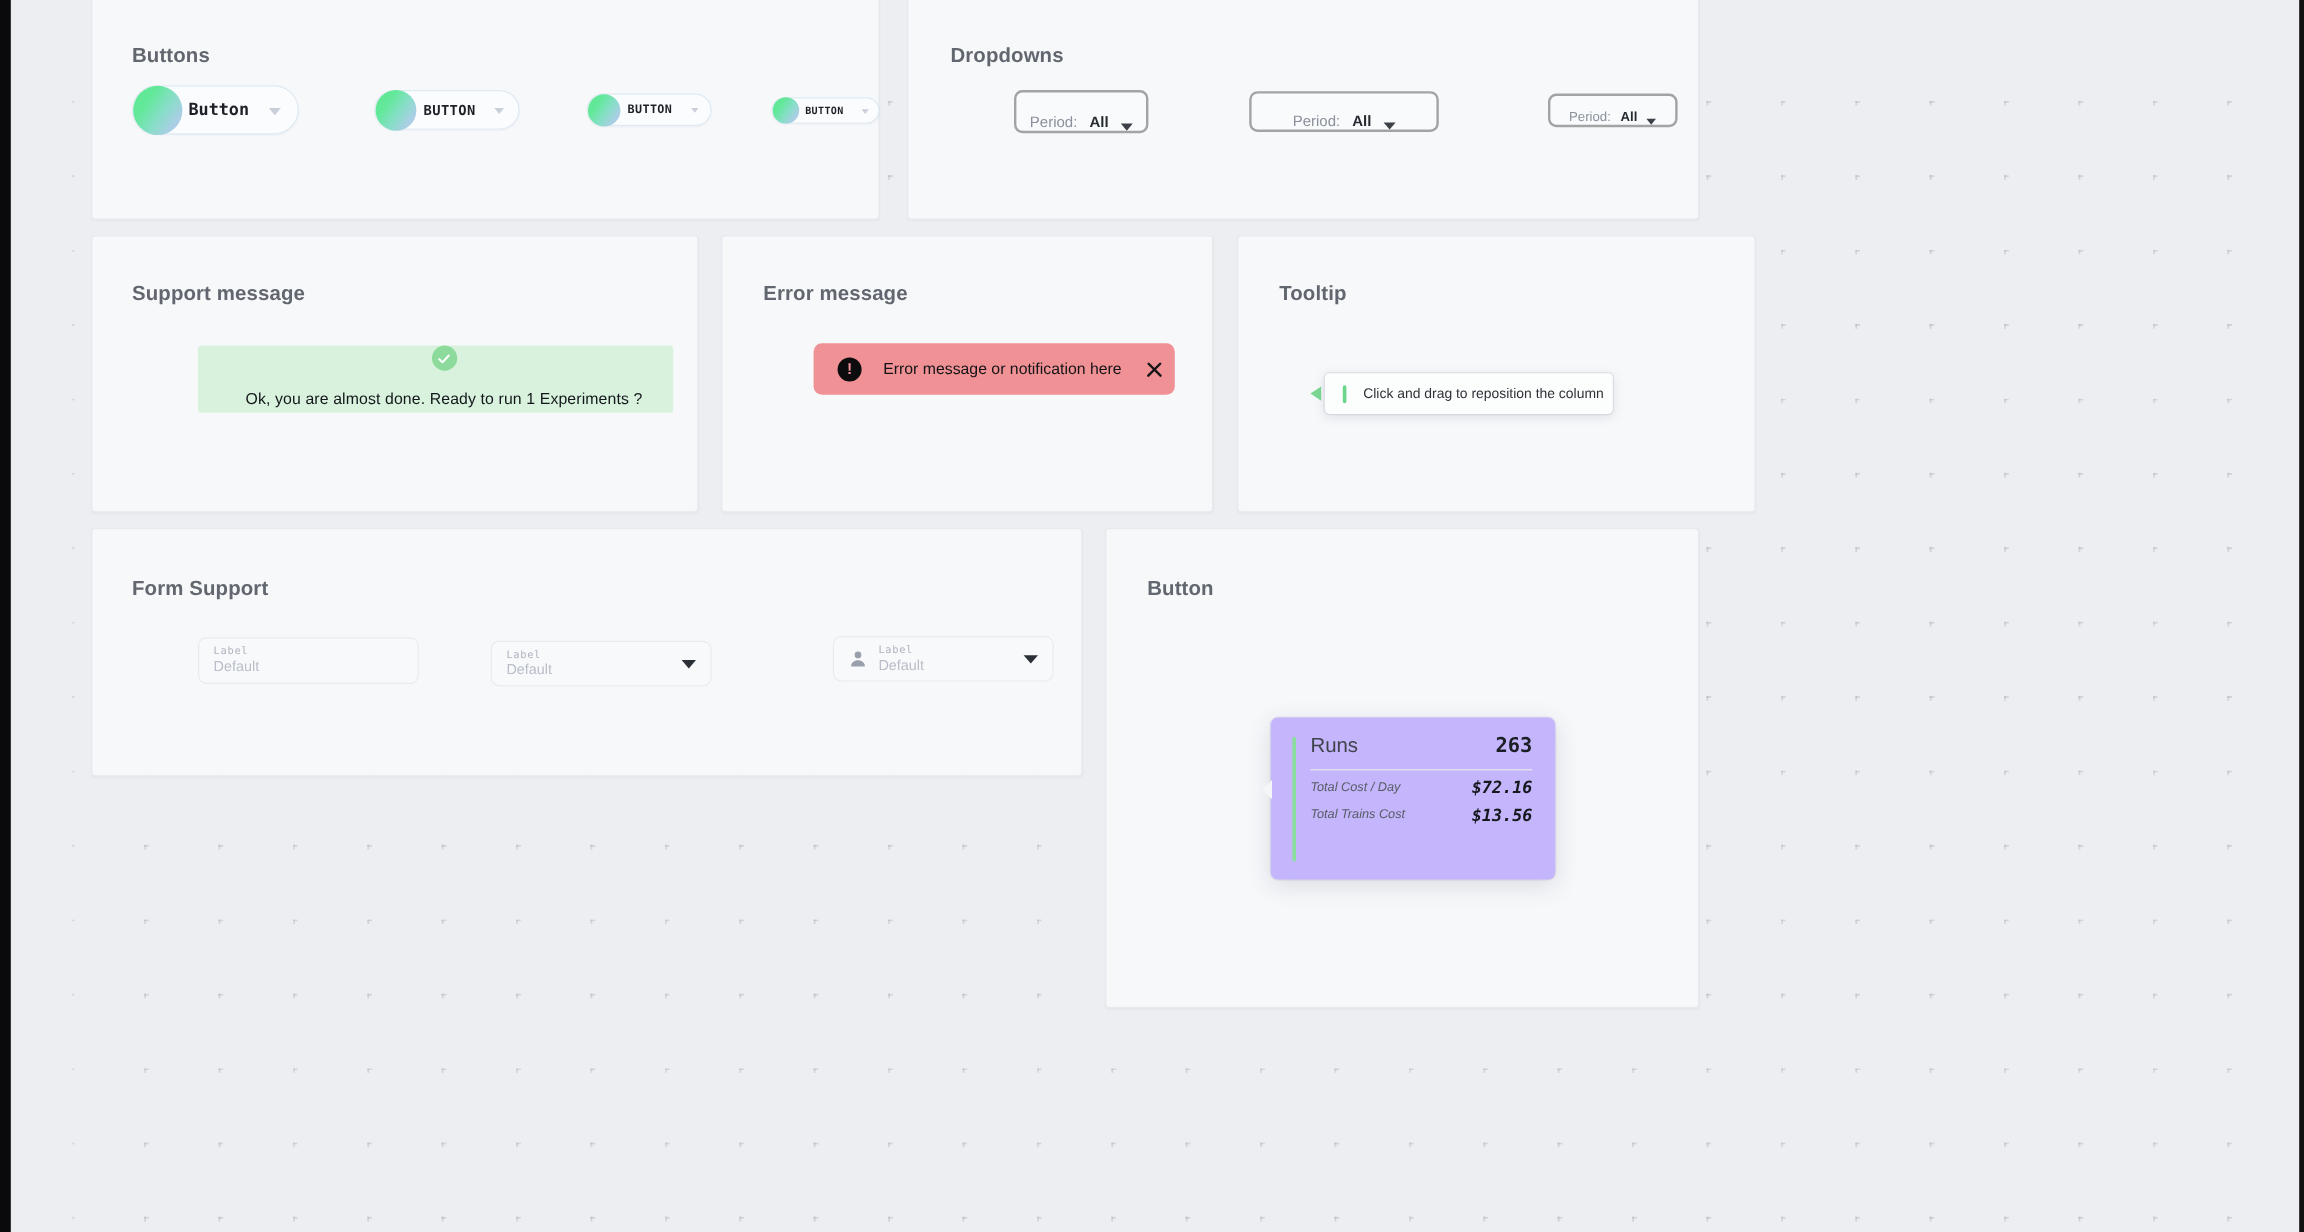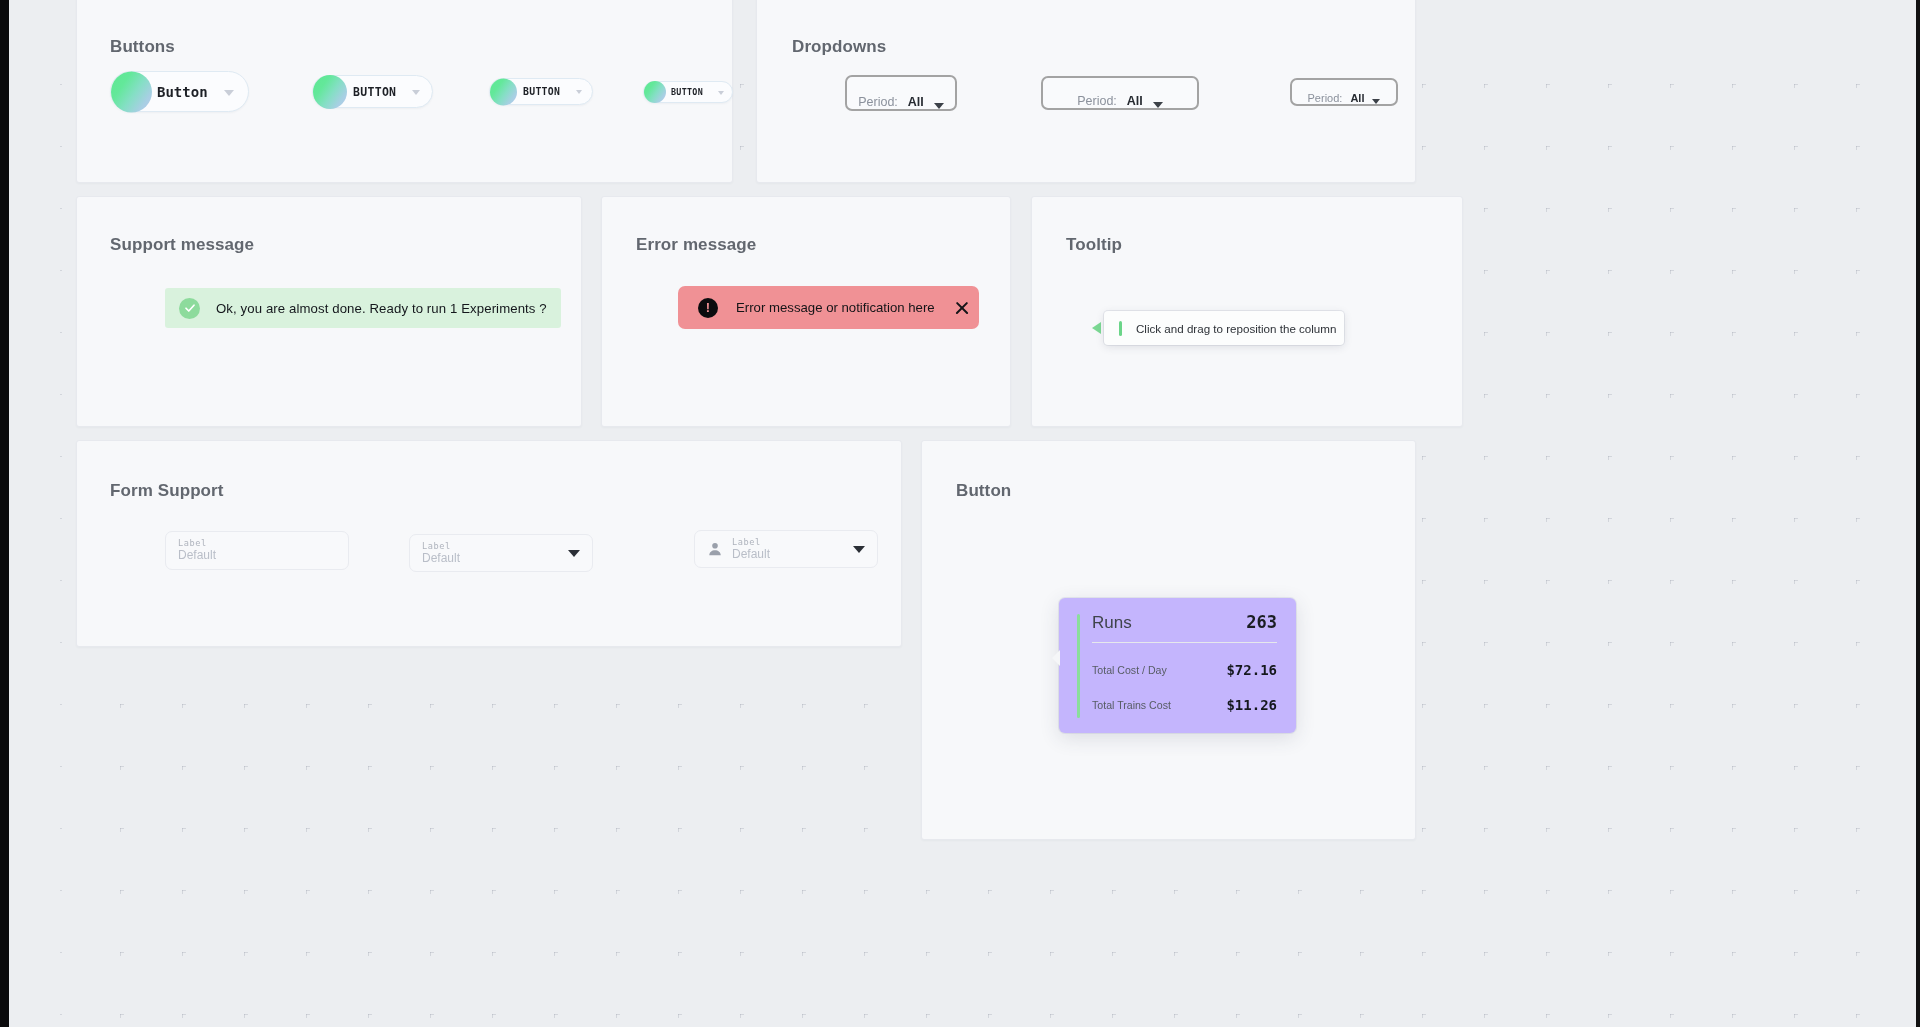--- a/index.html
+++ b/index.html
@@ -165,27 +165,28 @@
   #dd-3 { left: 533px; top: 89px; width: 108px; height: 28px; font-size: 11px; gap: 8px; }
   #dd-3 .caret { border-left-width:4px;border-right-width:4px;border-top-width:5px; }
 
   
   #panel-support { left: 76px; top: 196px; width: 506px; height: 231px; }
   #panel-support .panel-title { left: 33px; top: 38px; }
 
   #support-banner {
     position: absolute;
     left: 88px; top: 91px;
-    width: 396px; height: 40px;
+    width: 396px; height: 56px;
     background: #d9f2dd;
     border-radius: 3px;
     display: flex;
     align-items: center;
     padding-left: 14px;
     gap: 16px;
+    flex-direction: column;
   }
   .check-icon {
     width: 21px; height: 21px;
     border-radius: 50%;
     background: #8ddb9c;
     display: flex; align-items: center; justify-content: center;
     flex: none;
   }
   .check-icon svg { width: 12px; height: 12px; }
   #support-text { font-size: 13.2px; color: #14171c; letter-spacing: 0.1px; white-space: nowrap; }
@@ -320,22 +321,23 @@
   }
   .pop-inner { margin-left: 33px; }
   .pop-head {
     display:flex; align-items:baseline; justify-content:space-between;
     padding-bottom: 9px;
     border-bottom: 1px solid #e6e8ec;
   }
   .pop-head-label { font-size: 17px; color:#3f444b; }
   .pop-head-value { font-size: 17px; color:#1b1e23; font-weight:700; font-family:"DejaVu Sans Mono", monospace; }
   .pop-row {
-    display:flex; align-items:center; justify-content:space-between;
-    margin-top: 19px;
+    display:flex; justify-content:space-between;
+    margin-top: 7px;
+    font-style: italic;
   }
   .pop-row-label { font-size: 10.6px; color:#575c64; line-height:1.35; max-width: 92px; }
   .pop-row-value { font-size: 14px; color:#15181d; font-weight:700; font-family:"DejaVu Sans Mono", monospace; white-space:nowrap; }
 </style>
 </head>
 <body>
 
 <div id="canvas">
   <div id="grid-mask"></div>
 
@@ -466,21 +468,21 @@
         <div class="pop-head">
           <span class="pop-head-label">Runs</span>
           <span class="pop-head-value">263</span>
         </div>
         <div class="pop-row">
           <span class="pop-row-label">Total Cost / Day</span>
           <span class="pop-row-value">$72.16</span>
         </div>
         <div class="pop-row">
           <span class="pop-row-label">Total Trains Cost</span>
-          <span class="pop-row-value">$11.26</span>
+          <span class="pop-row-value">$13.56</span>
         </div>
       </div>
     </div>
   </div>
 
   <div id="left-edge"></div>
   <div id="right-edge"></div>
 </div>
 
 </body></html>

